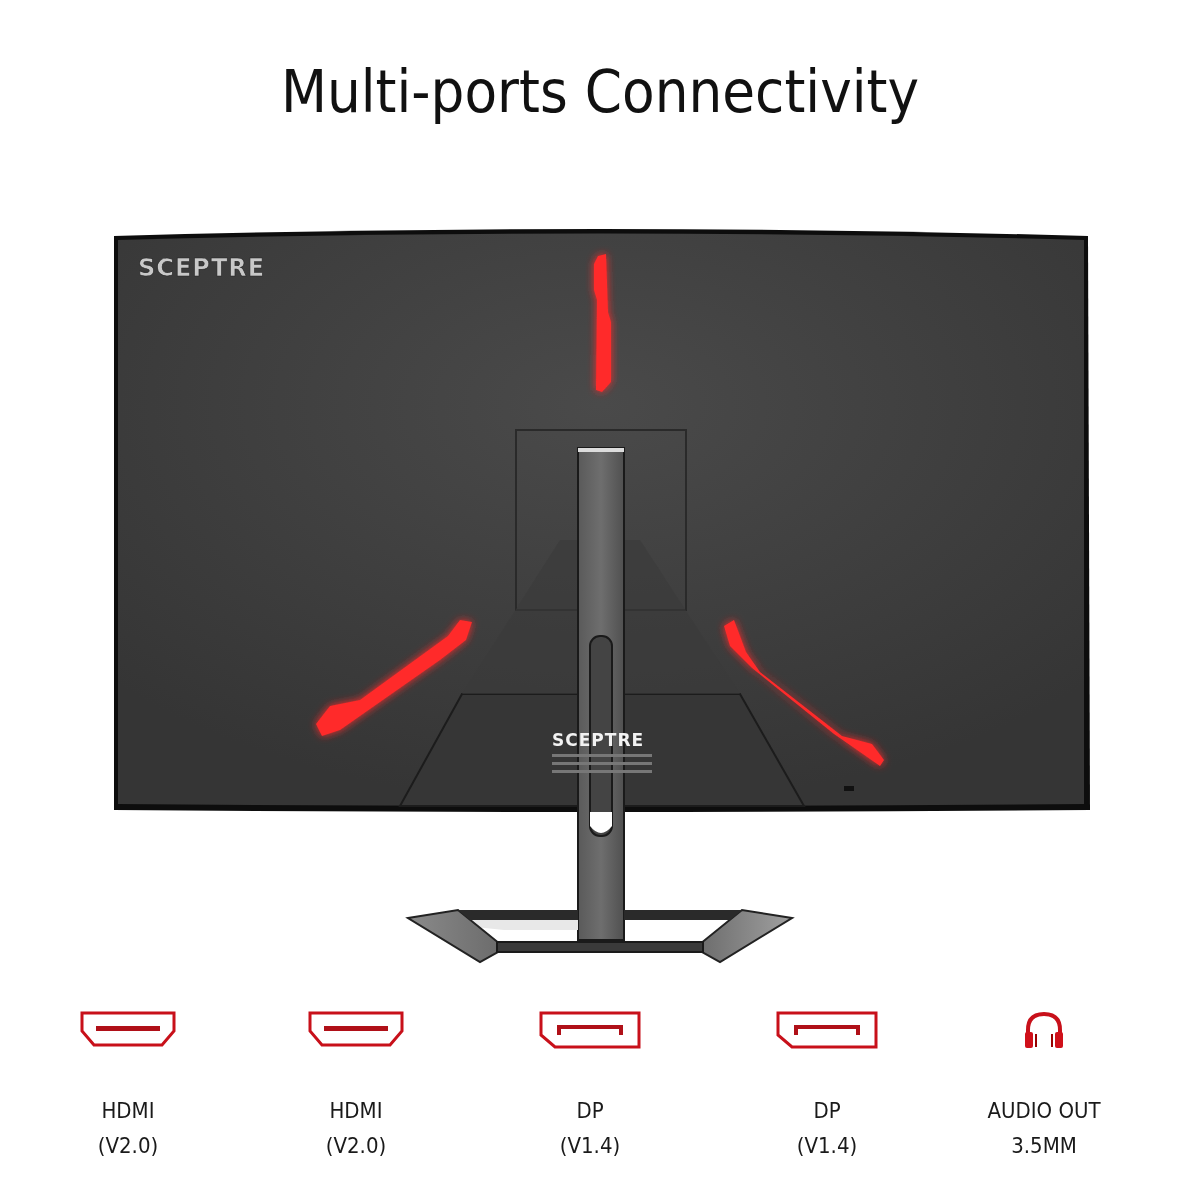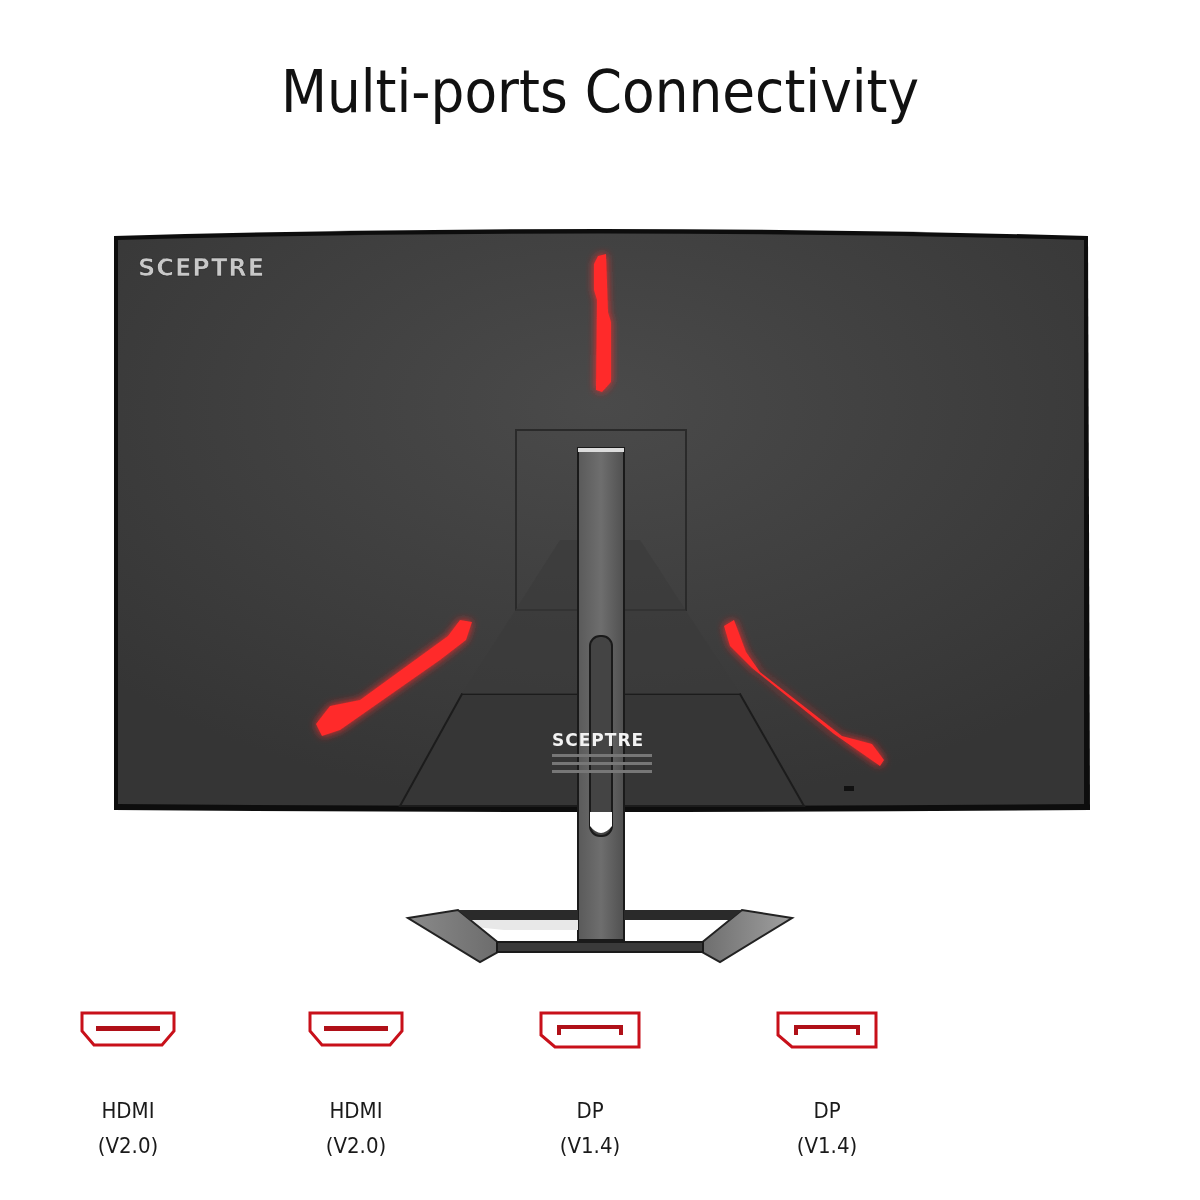--- a/index.html
+++ b/index.html
@@ -131,13 +131,26 @@
     <div class="icon">
       <svg width="106" height="42" viewBox="0 0 106 42">
         <path d="M4 4 L102 4 L102 38 L18 38 L4 26 Z" fill="#fff" stroke="#c8101a" stroke-width="3"></path>
         <path d="M22 26 L22 18 L84 18 L84 26" fill="none" stroke="#b01018" stroke-width="4"></path>
       </svg>
     </div>
     <div class="label1">DP</div>
     <div class="label2">(V1.4)</div>
   </div>
 
+  <div class="port" style="left:944px">
+    <div class="icon">
+      <svg width="44" height="44" viewBox="0 0 44 44">
+        <path d="M6 30 L6 22 Q6 6 22 6 Q38 6 38 22 L38 30" fill="none" stroke="#c8101a" stroke-width="4"></path>
+        <rect x="3" y="24" width="8" height="16" rx="2" fill="#d0101a"></rect>
+        <rect x="33" y="24" width="8" height="16" rx="2" fill="#d0101a"></rect>
+        <rect x="13" y="26" width="2" height="13" fill="#900"></rect>
+        <rect x="29" y="26" width="2" height="13" fill="#900"></rect>
+      </svg>
+    </div>
+    <div class="label1">AUDIO OUT</div>
+    <div class="label2">3.5MM</div>
+  </div>
 </div>
 
 </body></html>

